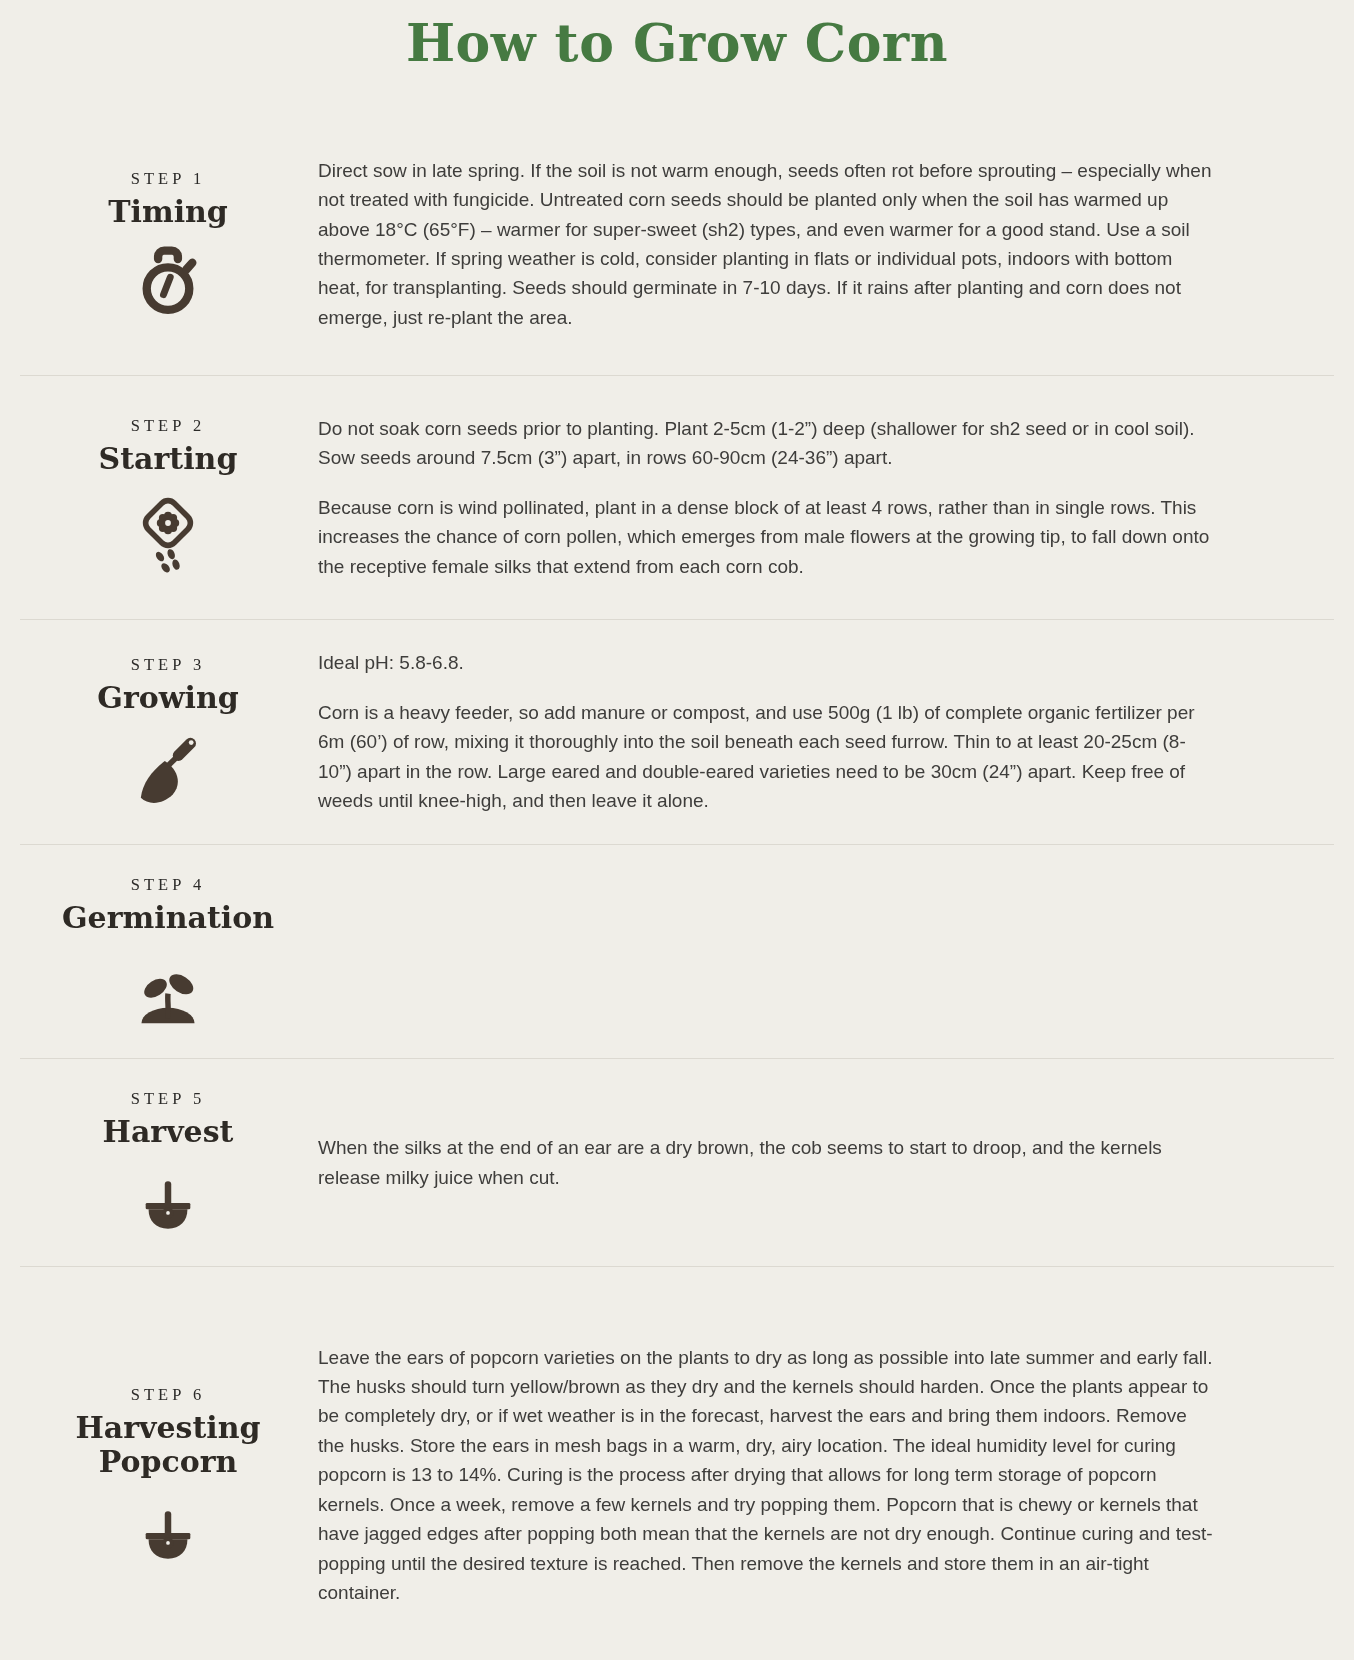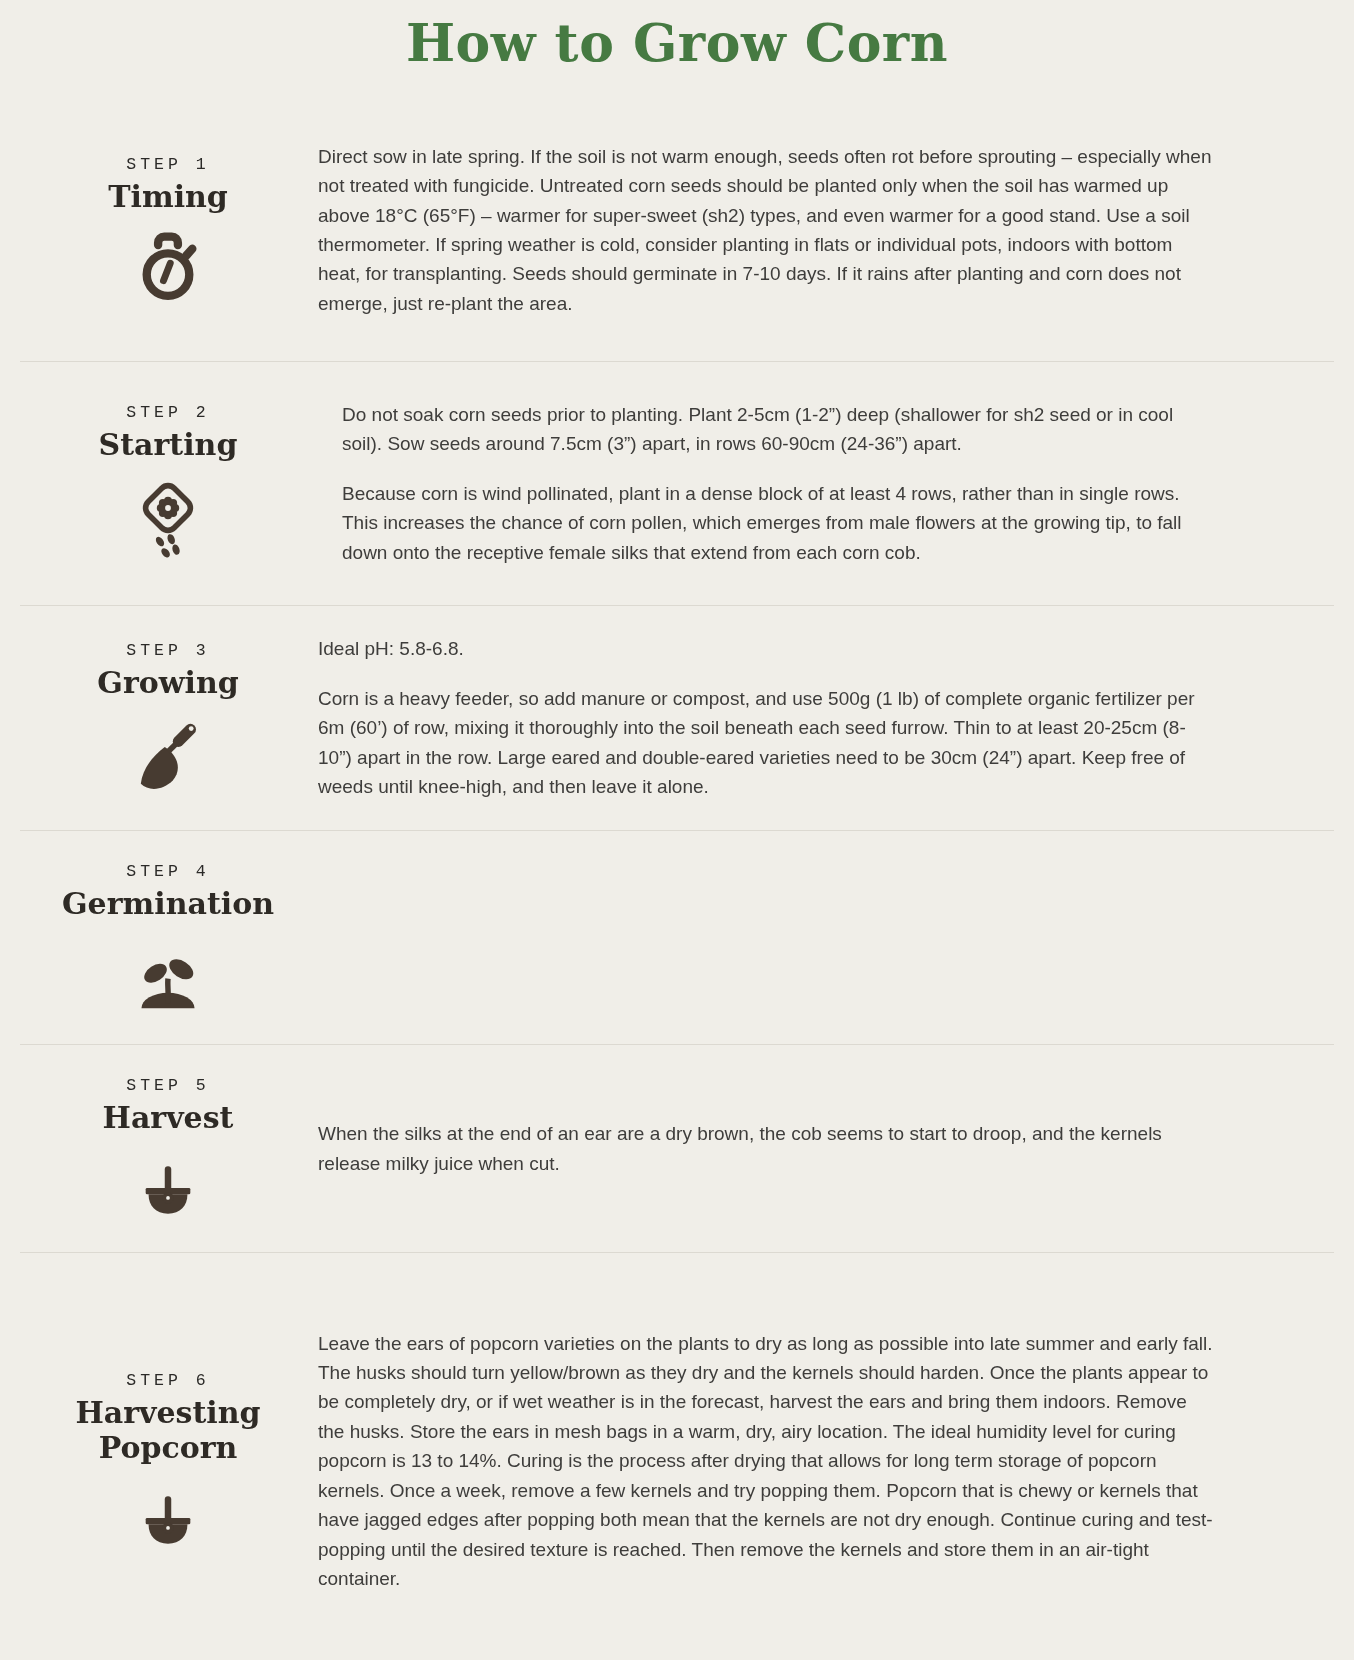--- a/index.html
+++ b/index.html
@@ -24,21 +24,21 @@
     min-height:1660px;
     padding-left:56px;
     overflow:hidden;
   }
   h1.page-title{
     font-family:"DejaVu Serif", serif;
     font-weight:700;
     font-size:52px;
     color:var(--green);
     text-align:center;
-    margin:12px 56px 0 0;
+    margin:12px 56px 14px 0;
     letter-spacing:0.5px;
   }
   .title-spacer{height:26px;}
   .step-row{
     display:flex;
     align-items:center;
   }
   .step-row .left{
     flex:0 0 224px;
     width:224px;
@@ -46,21 +46,21 @@
     flex-direction:column;
     align-items:center;
     text-align:center;
   }
   .step-row .right{
     flex:1;
     padding-left:38px;
     padding-right:140px;
   }
   .step-label{
-    font-family:Liberation Mono, monospace;
+    font-family:Liberation Serif, serif;
     font-size:16.5px;
     letter-spacing:4px;
     color:#2b2a28;
     white-space:nowrap;
   }
   .step-title{
     font-family:"DejaVu Serif", serif;
     font-weight:700;
     font-size:30px;
     line-height:1.15;
@@ -78,21 +78,21 @@
     margin:0 0 20px;
     color:var(--ink);
   }
   .right p:last-child{margin-bottom:0;}
   .divider{
     height:1px;
     background:var(--divider);
     margin:0 20px 0 -36px;
   }
   .row-1{min-height:262px;}
-  .row-2{min-height:243px;gap:24px;}
+  .row-2{min-height:243px;}
   .row-3{min-height:224px;}
   .row-4{min-height:213px;}
   .row-5{min-height:207px;justify-content:center;}
   .row-6{min-height:416px;}
 </style>
 </head>
 <body>
 
 <div class="page">
 

